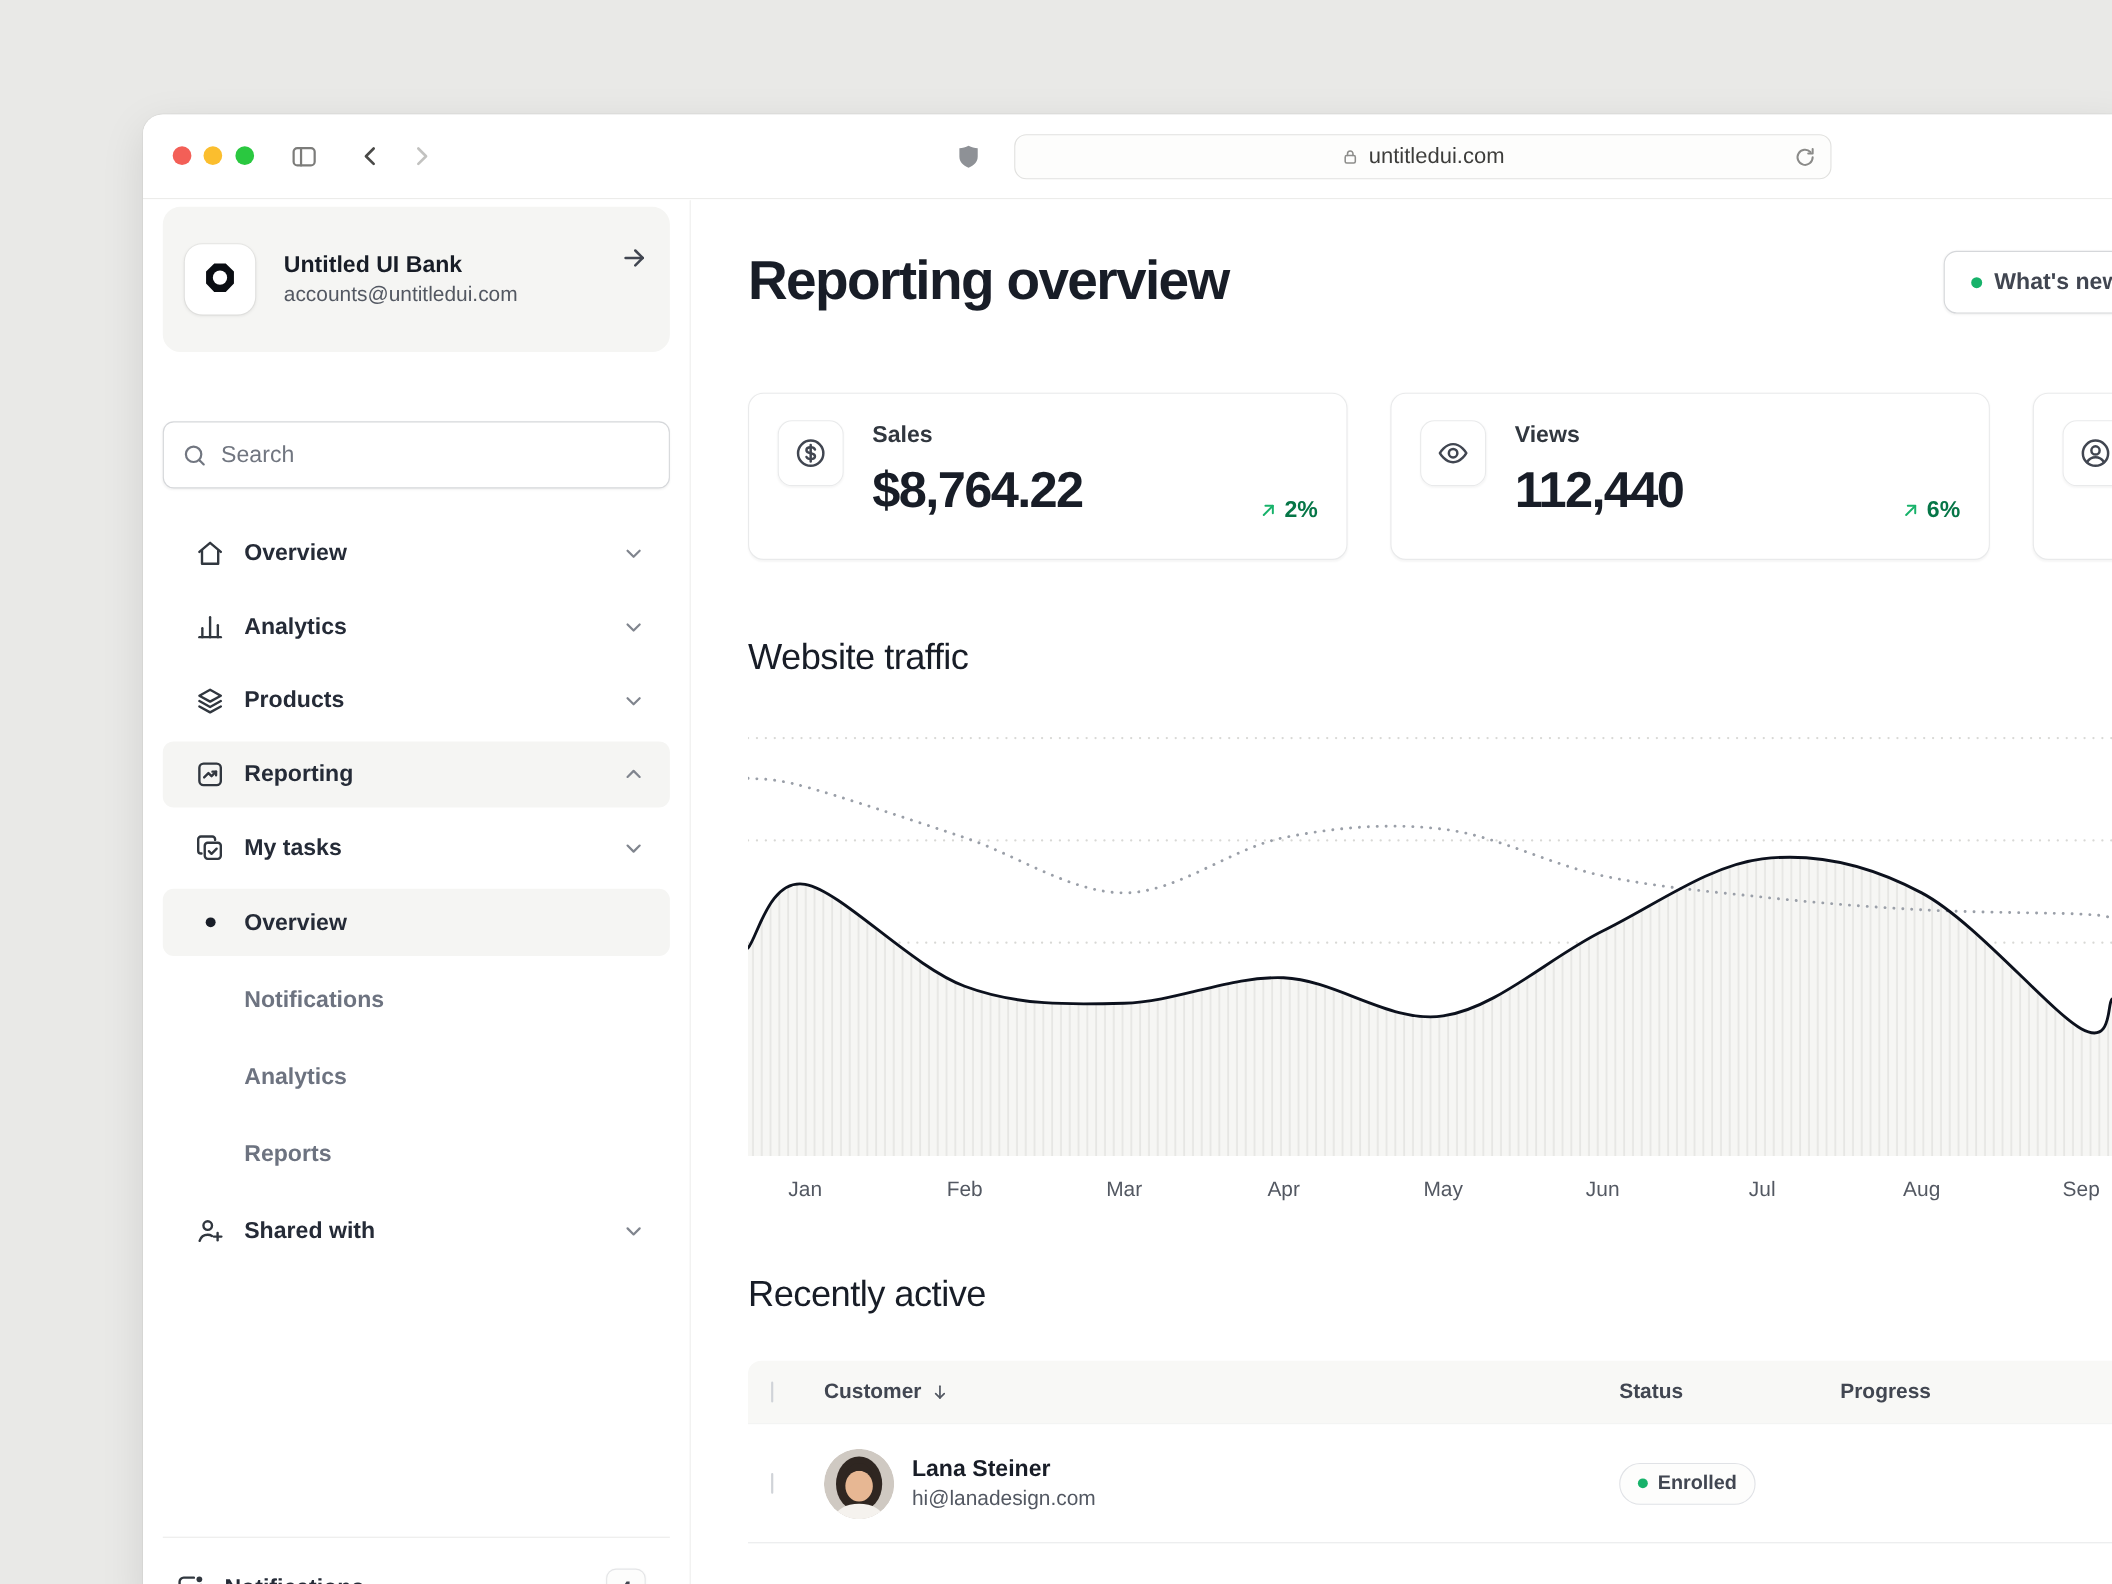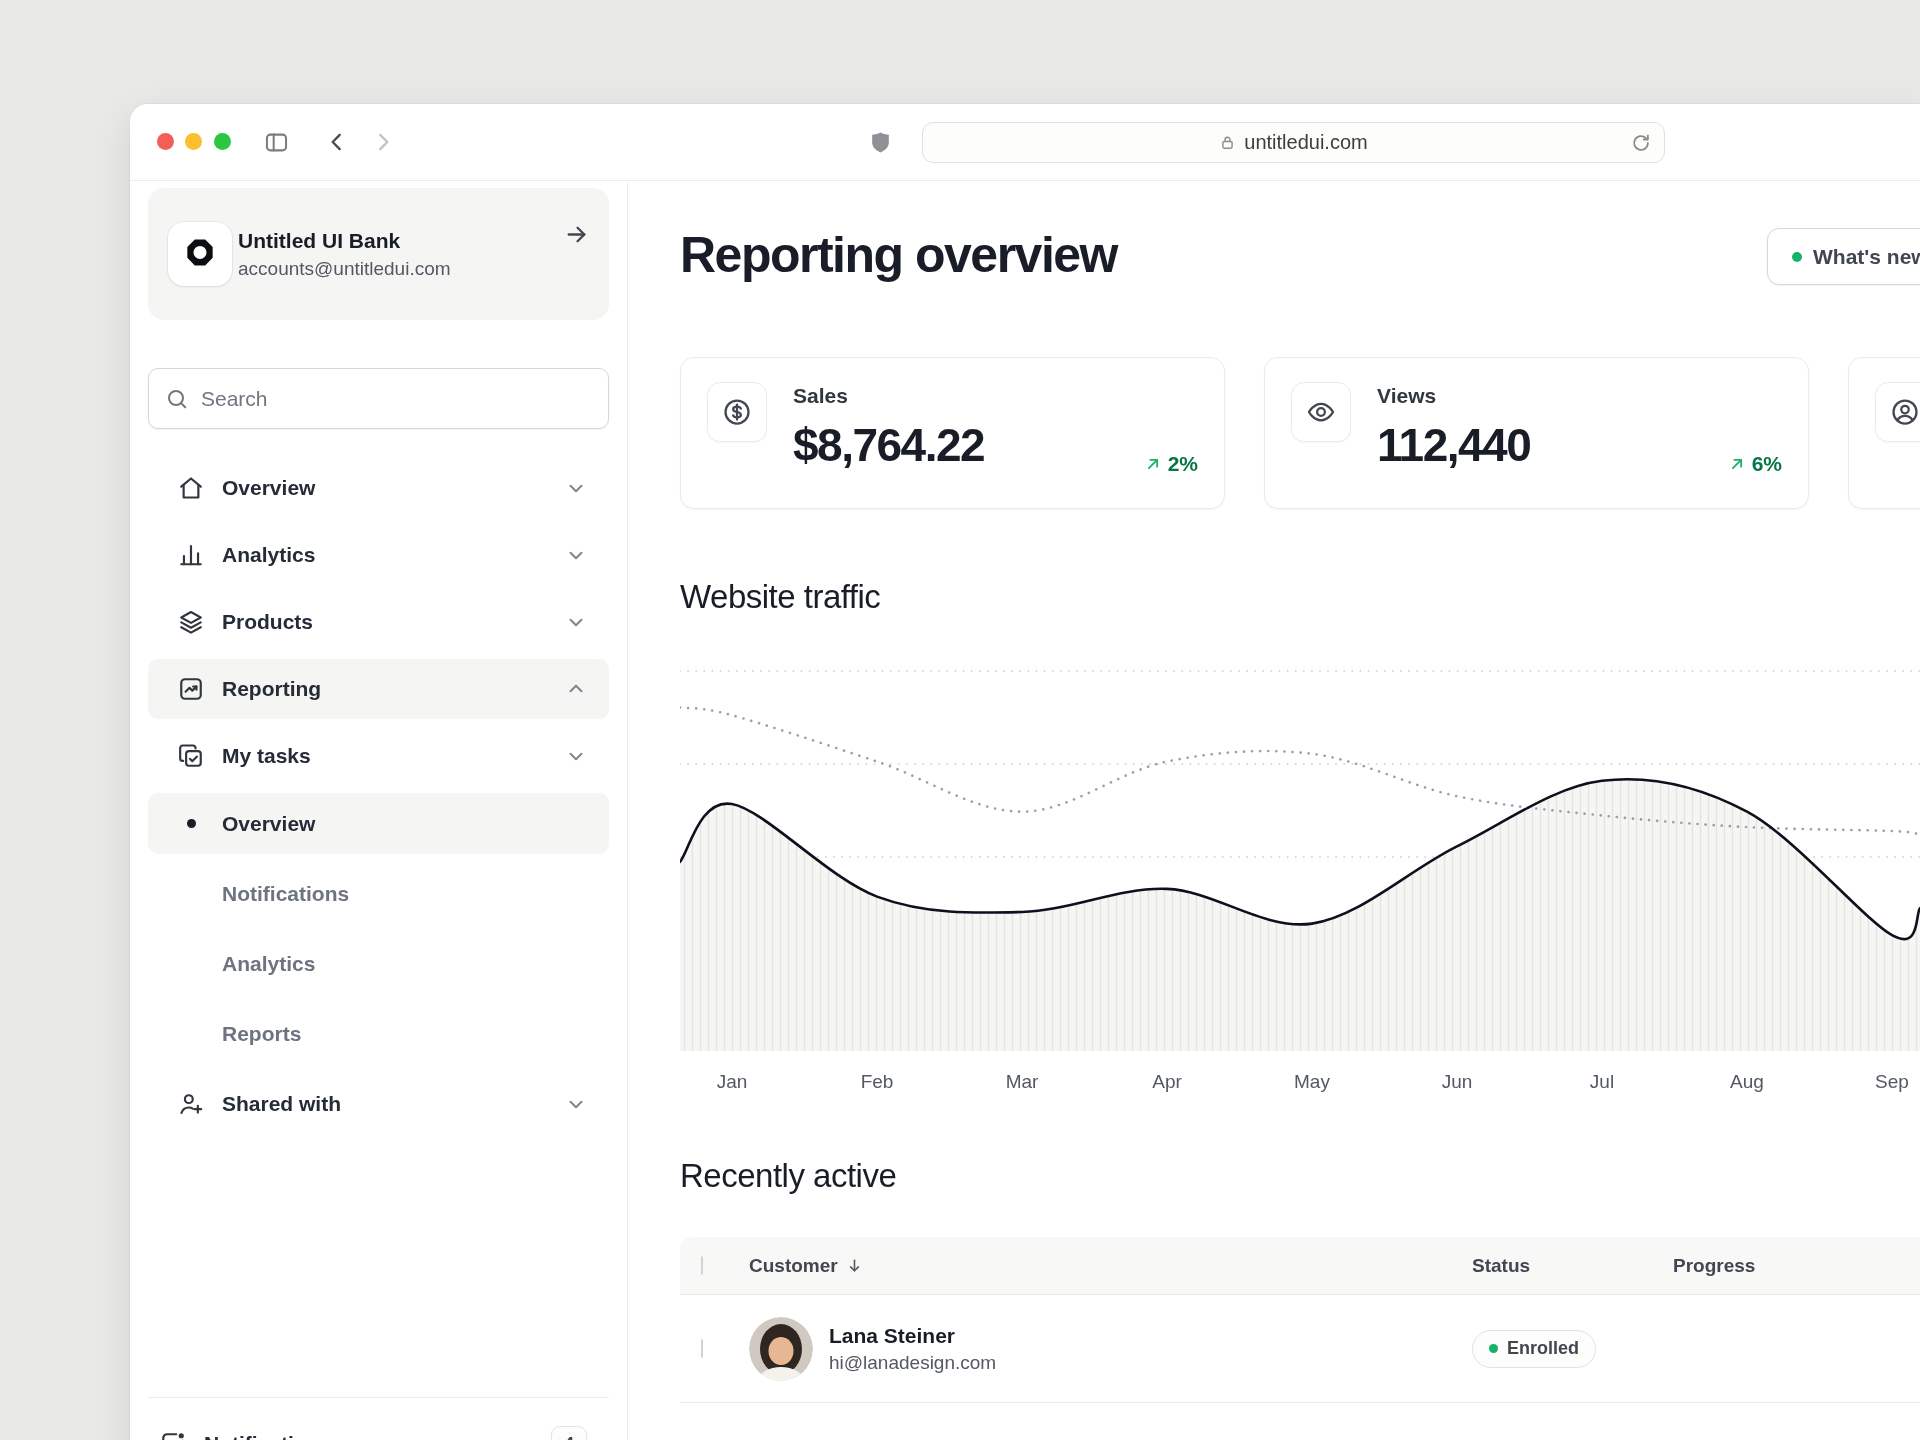--- a/index.html
+++ b/index.html
@@ -36,32 +36,32 @@
   .urlbar .url { font-size:20px; color:#3d3d3b; }
   .urlbar .lock { color:#8d8d8b; display:flex; }
   .urlbar .refresh { position:absolute; right:12px; top:9px; color:#8b8b89; cursor:pointer; }
   
   .sidebar {
     position:absolute; left:0; top:78px; width:498px; bottom:0;
     border-right:1px solid #ececea; padding:6px 18px 0 18px; background:#fff;
   }
   .account {
     position:relative; height:132px; background:#f5f5f3; border-radius:16px;
-    padding:24px 20px; display:flex; align-items:center; gap:6px; cursor:pointer;
+    padding:24px 20px; display:flex; align-items:center; gap:26px; cursor:pointer;
   }
   .logo-tile {
     width:64px; height:64px; background:#fff; border-radius:16px; flex:0 0 64px;
     display:flex; align-items:center; justify-content:center;
     box-shadow:0 1px 3px rgba(0,0,0,.08), 0 0 0 1px rgba(0,0,0,.04);
   }
   .acct-name { font-size:21px; font-weight:bold; color:#181d27; }
   .acct-email { font-size:19px; color:#535862; margin-top:5px; }
   .acct-arrow { position:absolute; right:20px; top:34px; color:#414651; }
   .searchbox {
-    margin-top:48px; height:61px; border:1px solid #d5d7da; border-radius:10px;
+    margin-top:63px; height:61px; border:1px solid #d5d7da; border-radius:10px;
     display:flex; align-items:center; padding:0 16px; gap:12px; background:#fff;
     box-shadow:0 1px 2px rgba(10,13,18,.05);
   }
   .searchbox svg { color:#717680; flex:0 0 auto; }
   .searchbox input {
     border:none; outline:none; font-size:21px; color:#181d27; width:100%;
     font-family:"Liberation Sans", sans-serif; background:transparent;
   }
   .searchbox input::placeholder { color:#717680; }
   .nav { margin-top:29px; }

